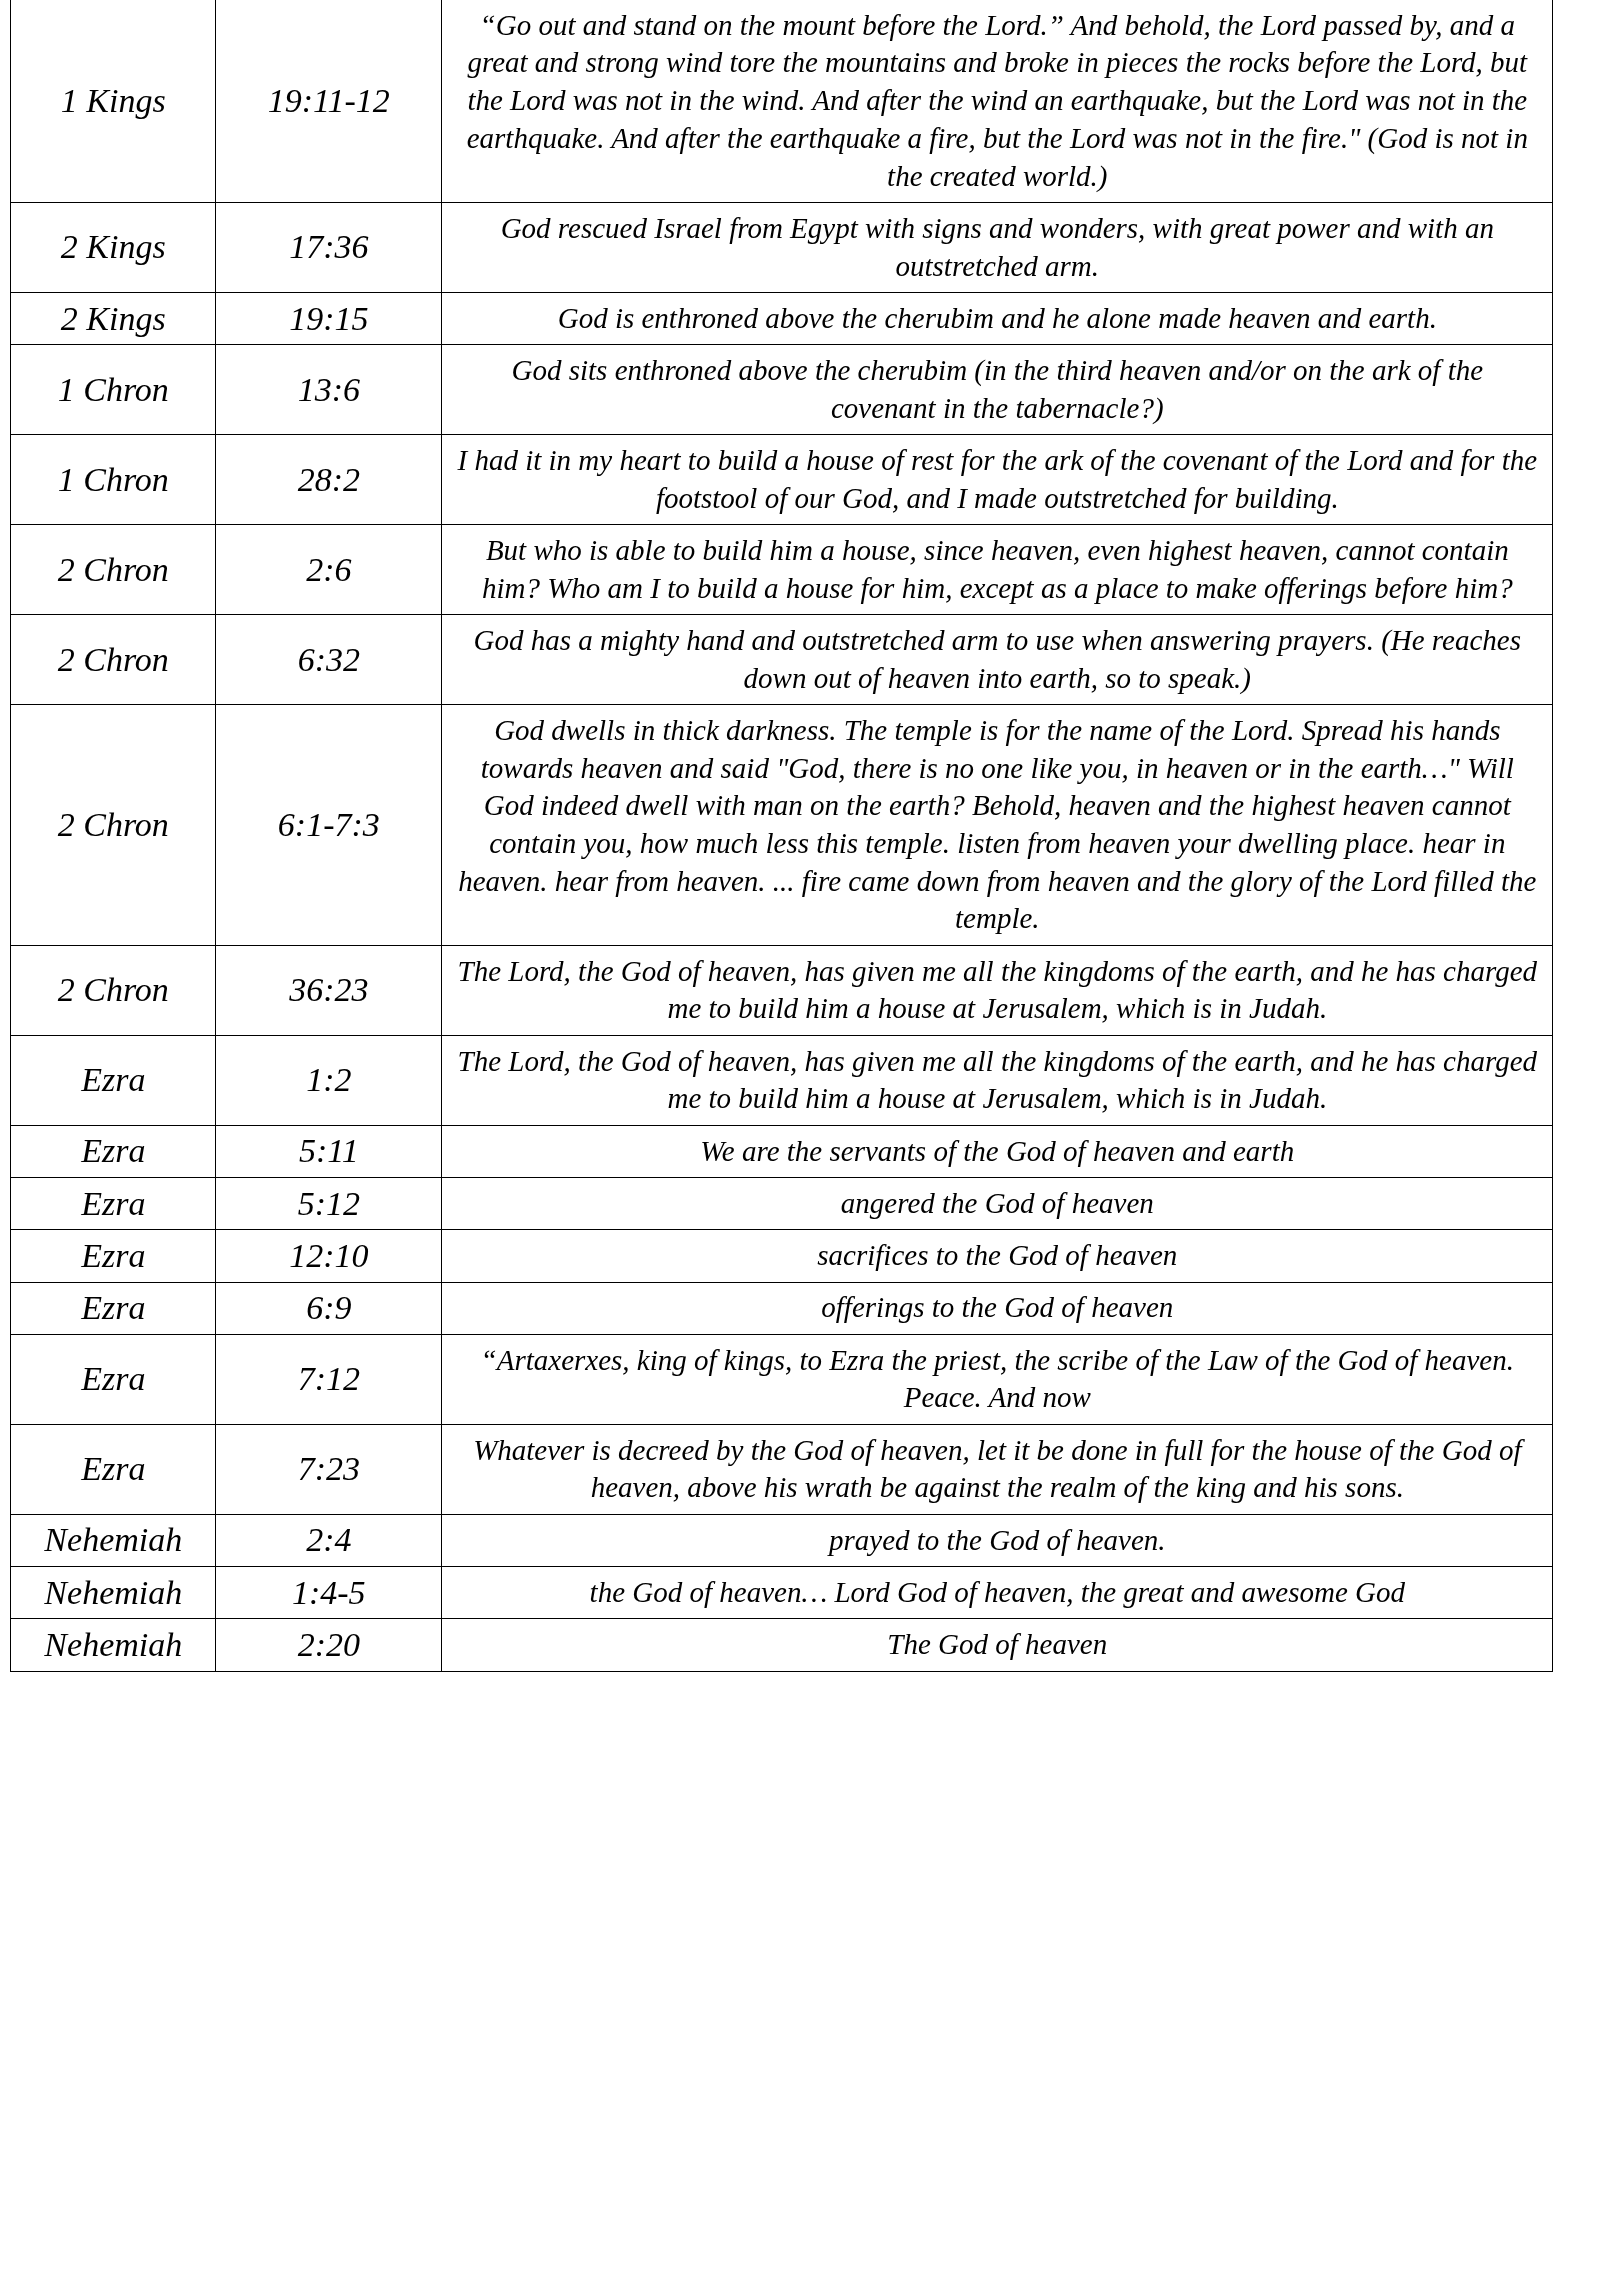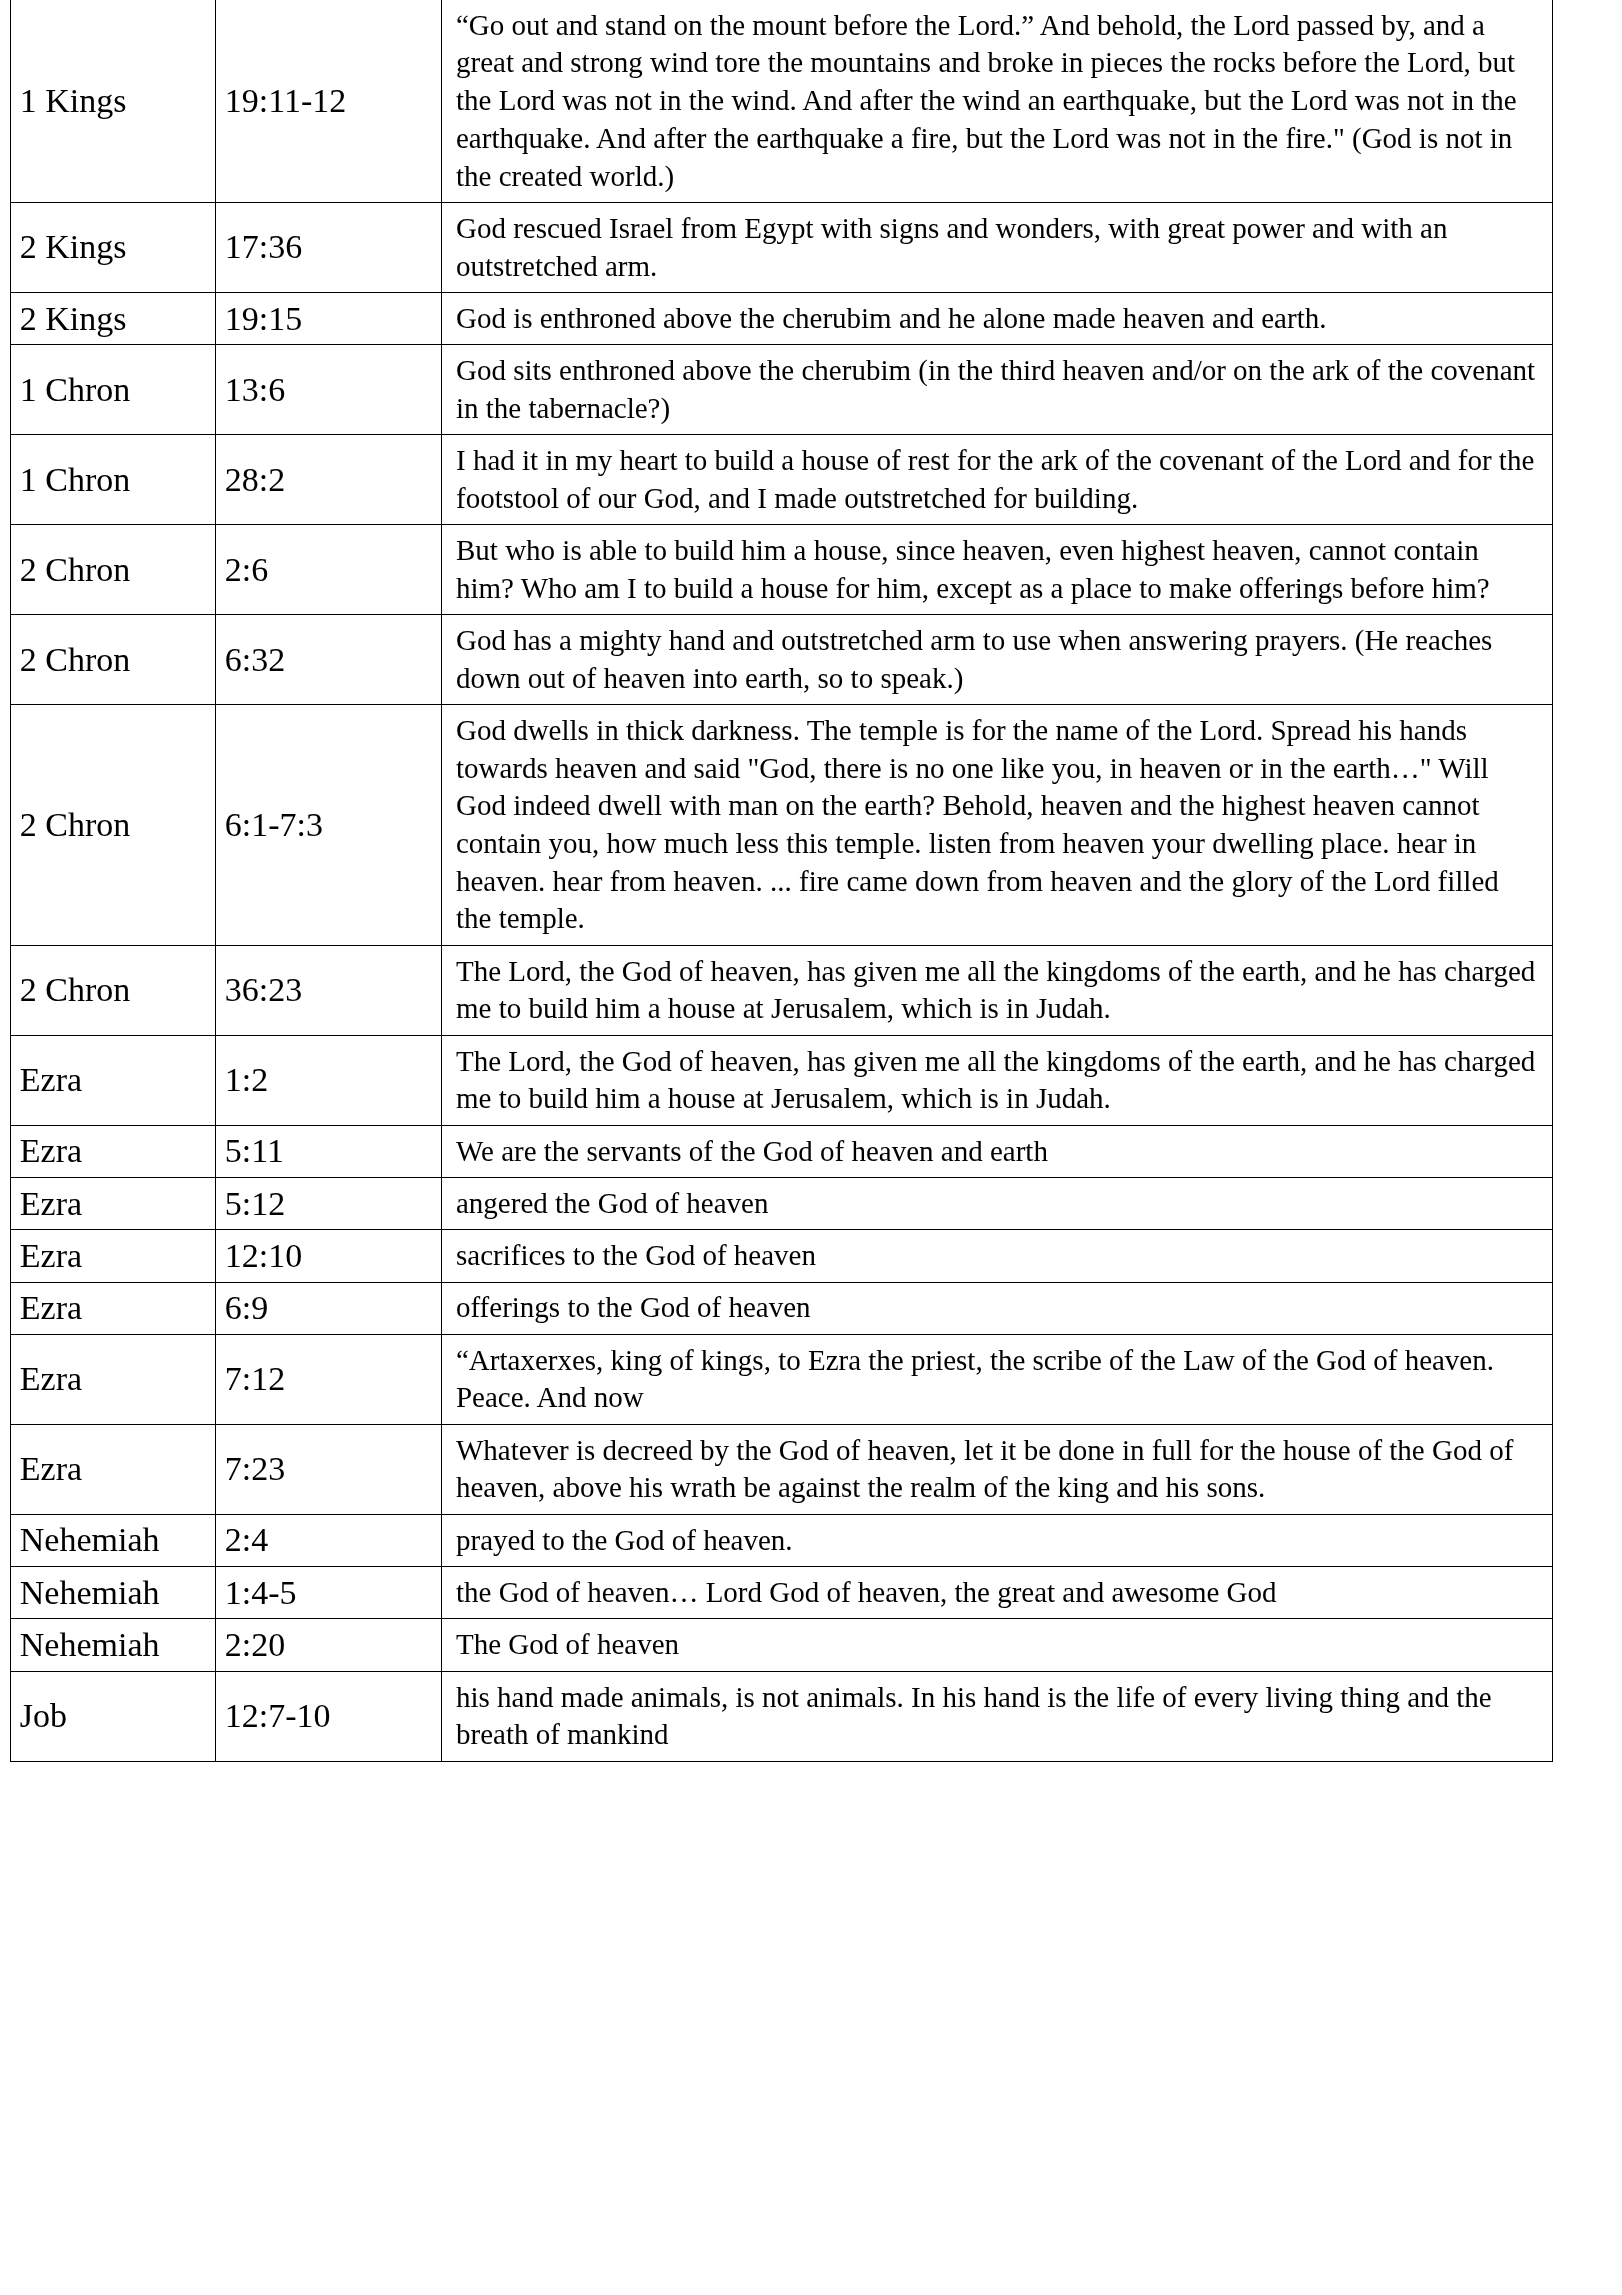--- a/index.html
+++ b/index.html
@@ -30,22 +30,24 @@
     table-layout: fixed;
   }
   #scripture-table col.col-book  { width: 205px; }
   #scripture-table col.col-ref   { width: 226px; }
   #scripture-table col.col-text  { width: 1111px; }
 
   #scripture-table td {
     border: 0.9px solid #000000;
     padding: 0 8.5px;
     vertical-align: middle;
+    text-align: center;
     font-size: 29px;
     line-height: 1.30;
+    font-style: italic;
   }
   #scripture-table td.book,
   #scripture-table td.ref {
     font-size: 34px;
     white-space: nowrap;
   }
   #scripture-table td.text {
     padding: 6.8px 13.7px;
     font-size: 29px;
     line-height: 1.30;
@@ -152,21 +154,16 @@
         <tr>
           <td class="book">Nehemiah</td>
           <td class="ref">1:4-5</td>
           <td class="text">the God of heaven… Lord God of heaven, the great and awesome God</td>
         </tr>
         <tr>
           <td class="book">Nehemiah</td>
           <td class="ref">2:20</td>
           <td class="text">The God of heaven</td>
         </tr>
-        <tr>
-          <td class="book">Job</td>
-          <td class="ref">12:7-10</td>
-          <td class="text">his hand made animals, is not animals. In his hand is the life of every living thing and the breath of mankind</td>
-        </tr>
       </tbody>
   </table>
 </div>
 
 
 </body></html>

